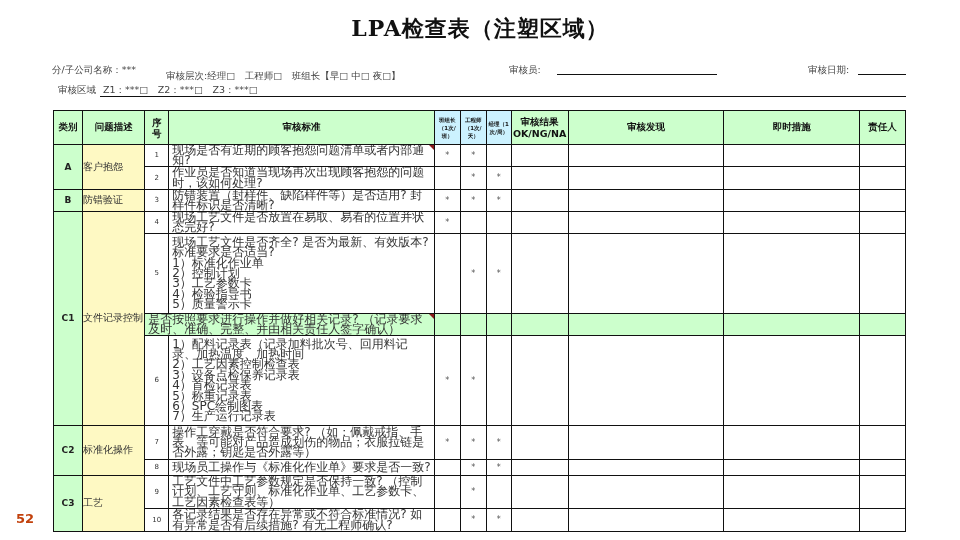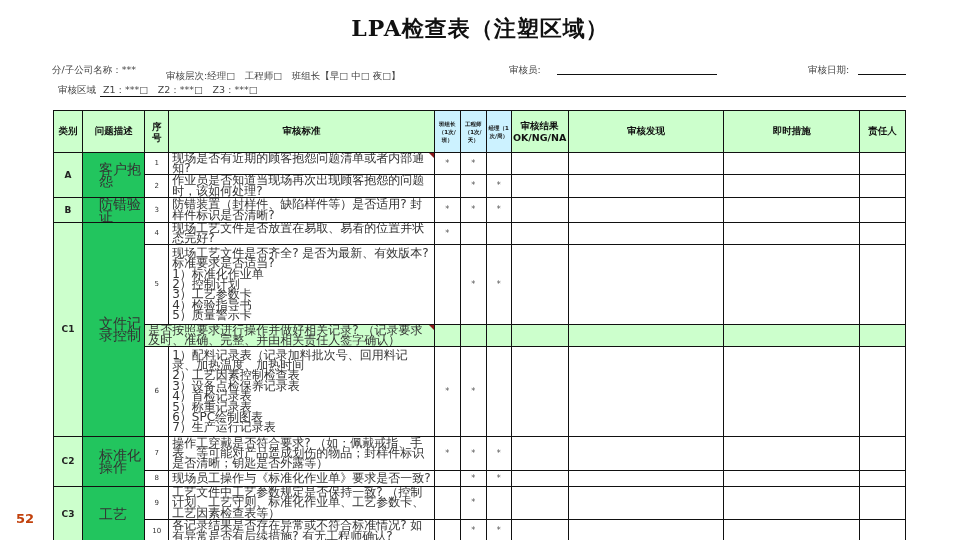--- a/index.html
+++ b/index.html
@@ -19,21 +19,21 @@
     border-collapse: collapse; table-layout: fixed;
     font-family: "DejaVu Sans", "Liberation Sans", sans-serif;
   }
   table.lpa td, table.lpa th { border: 1px solid #111; vertical-align: middle; overflow: hidden; }
   table.lpa th {
     background: #ccffcc; font-size: 9.5px; font-weight: bold; color: #111; text-align: center;
   }
   table.lpa th.freq { background: #ccf2ff; font-size: 5.5px; line-height: 8px; font-weight: bold; }
   th.result { line-height: 12px; }
   td.cat { background: #ccffcc; font-weight: bold; font-size: 9px; text-align: center; }
-  td.desc { background: #22c55e; font-size: 14px; color: #333; padding-left: 16px; line-height: 12px; }
+  td.desc { background: #fef9c3; font-size: 10px; color: #333; padding-left: 0; line-height: 12px; }
   td.seq { font-size: 7px; text-align: center; color: #333; }
   td.std { font-size: 12px; color: #333; padding: 0 3px; line-height: 10.4px; position: relative; }
   td.mark { font-size: 8px; text-align: center; color: #555; border-left-style: dotted; border-right-style: dotted; border-top-style: dotted; border-bottom-style: dotted; }
   td.mark.first { border-left-style: solid; }
   td.mark.last { border-right-style: solid; }
   tr.green td { background: #ccffcc; }
   .flag { position: absolute; right: 0; top: 0; width: 0; height: 0; border-top: 5px solid #8b1a1a; border-left: 5px solid transparent; }
 </style>
 </head>
 <body>
@@ -58,21 +58,21 @@
       <col style="width:256px">
     <col style="width:25px">
       <col style="width:25px">
       <col style="width:24px">
     <col style="width:55px">
       <col style="width:150px">
       <col style="width:131px">
       <col style="width:44px">
   </colgroup>
   <tbody>
-      <tr style="height:42px;">
+      <tr style="height:34px;">
     <th>类别</th>
     <th>问题描述</th>
     <th style="white-space:pre-line; line-height:11px;">序
 号</th>
     <th>审核标准</th>
     <th class="freq">班组长（1次/班）</th>
     <th class="freq">工程师（1次/天）</th>
     <th class="freq">经理（1次/周）</th>
     <th class="result">审核结果 OK/NG/NA</th>
     <th>审核发现</th>
@@ -177,21 +177,21 @@
     <td></td>
     <td></td>
     <td></td>
     <td></td>
   </tr>
 
   <tr style="height:34px;">
     <td class="cat" rowspan="2">C2</td>
     <td class="desc" rowspan="2">标准化操作</td>
     <td class="seq">7</td>
-    <td class="std">操作工穿戴是否符合要求? （如：佩戴戒指、手表、等可能对产品造成划伤的物品；封样件标识是否清晰；钥匙是否外露等）</td>
+    <td class="std">操作工穿戴是否符合要求? （如：佩戴戒指、手表、等可能对产品造成划伤的物品；衣服拉链是否外露；钥匙是否外露等）</td>
     <td class="mark first">*</td>
     <td class="mark">*</td>
     <td class="mark last">*</td>
     <td></td>
     <td></td>
     <td></td>
     <td></td>
   </tr>
 
   <tr style="height:16px;">

